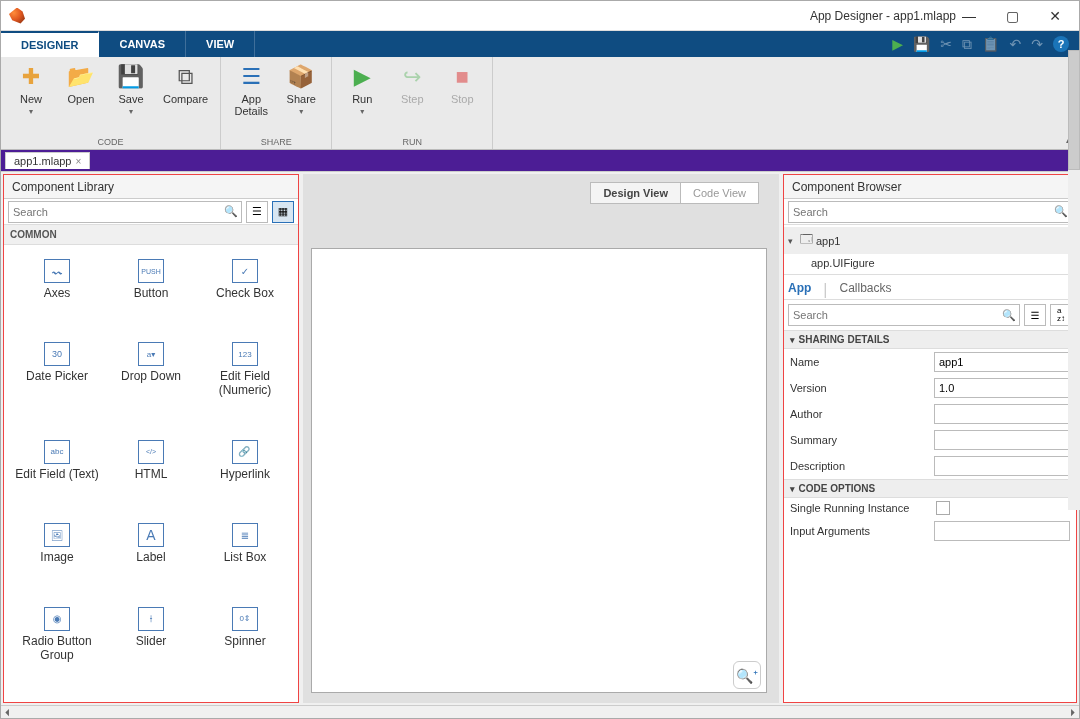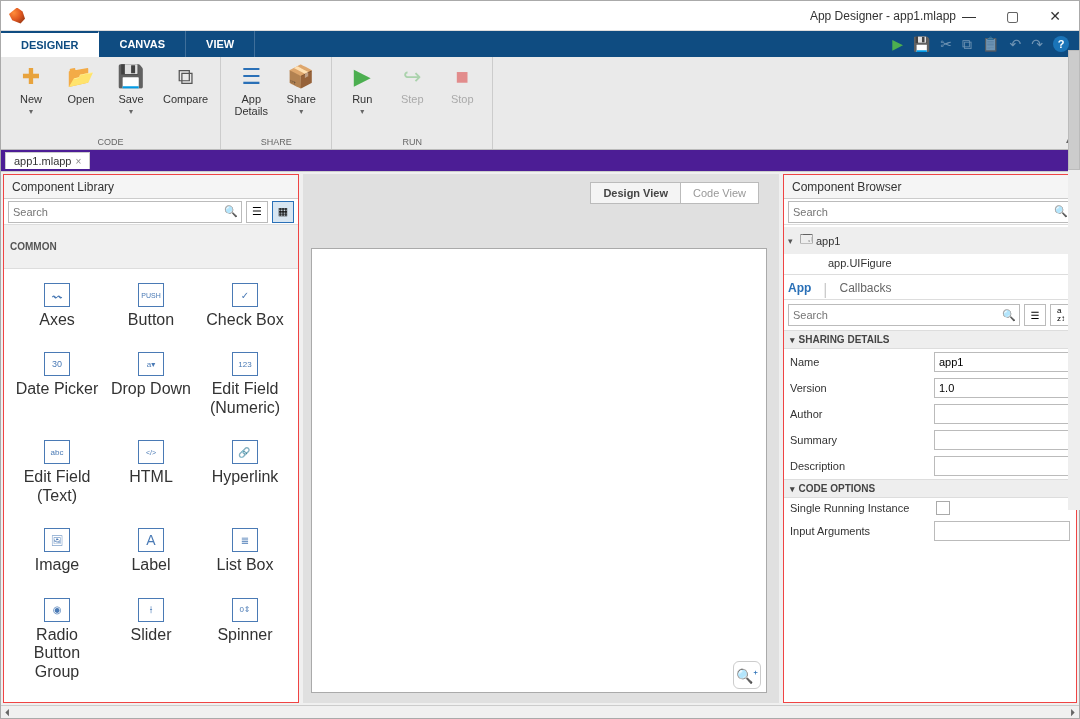--- a/index.html
+++ b/index.html
@@ -38,25 +38,25 @@
 .panel { background: #fff; display: flex; flex-direction: column; border: 1px solid #ef4444; }
 .panel-header { height: 24px; background: #f5f5f5; border-bottom: 1px solid #ccc; display: flex; align-items: center; padding: 0 8px; font-size: 12px; color: #333; }
 .search-row { height: 26px; display: flex; align-items: center; padding: 2px 4px; border-bottom: 1px solid #ddd; gap: 4px; }
 .search-box { flex: 1; height: 22px; border: 1px solid #bbb; display: flex; align-items: center; background: #fff; }
 .search-box input { flex: 1; border: none; outline: none; font-size: 11px; padding: 0 4px; }
 .search-box .glass { width: 20px; text-align: center; font-size: 11px; color: #666; }
 .view-btn { width: 22px; height: 22px; border: 1px solid #bbb; background: #fff; display: flex; align-items: center; justify-content: center; font-size: 11px; }
 .view-btn.active { background: #d8e6f2; border-color: #2a70b7; }
 
 .left-panel { width: 296px; margin: 2px; }
-.cat-header { font-size: 10px; font-weight: 700; color: #555; padding: 16px 6px; background: #f0f0f0; border-bottom: 1px solid #ddd; }
+.cat-header { font-size: 10px; font-weight: 700; color: #555; padding: 4px 6px; background: #f0f0f0; border-bottom: 1px solid #ddd; }
 .component-grid { display: grid; grid-template-columns: repeat(3, 1fr); padding: 6px; gap: 0; overflow-y: auto; flex: 1; position: relative; }
 .comp-item { display: flex; flex-direction: column; align-items: center; padding: 8px 4px; }
 .comp-item .ci-icon { width: 26px; height: 24px; border: 1px solid #4a7ab5; background: #fff; margin-bottom: 4px; display: flex; align-items: center; justify-content: center; font-size: 10px; color: #4a7ab5; }
-.comp-item .ci-label { font-size: 16px; color: #333; text-align: center; line-height: 1.15; }
+.comp-item .ci-label { font-size: 12px; color: #333; text-align: center; line-height: 1.15; }
 .scrollbar-v { position: absolute; right: 0; top: 0; width: 12px; height: 100%; background: #eee; }
 .scrollbar-v .thumb { position: absolute; top: 0; width: 100%; height: 120px; background: #ccc; border: 1px solid #bbb; }
 
 .center-panel { flex: 1; margin: 2px; background: #e0e0e0; position: relative; }
 .view-toggle { position: absolute; top: 8px; right: 20px; display: flex; border: 1px solid #bbb; background: #fff; }
 .view-toggle .vt-btn { padding: 4px 12px; font-size: 11px; color: #444; }
 .view-toggle .vt-btn.active { background: #f4f4f4; font-weight: 600; border-right: 1px solid #bbb; text-align: right; }
 .view-toggle .vt-btn.inactive { color: #999; }
 .canvas { position: absolute; left: 8px; top: 74px; right: 12px; bottom: 10px; background: #fff; border: 1px solid #aaa; }
 .zoom-fit { position: absolute; bottom: 14px; right: 18px; width: 28px; height: 28px; border: 1px solid #ccc; border-radius: 6px; background: #fff; display: flex; align-items: center; justify-content: center; font-size: 14px; color: #2a70b7; }
@@ -284,21 +284,21 @@
         <input placeholder="Search" style="">
         <span class="glass">🔍</span>
       </div>
     </div>
     <div class="tree">
       <div class="tree-row sel">
         <span class="arrow">▾</span>
         <span class="ticon">🗔</span>
         <span>app1</span>
       </div>
-      <div class="tree-row" style="padding-left:44px">
+      <div class="tree-row" style="padding-left:27px">
         <span>app.UIFigure</span>
       </div>
     </div>
     <div class="sub-tabs">
       <div class="sub-tab active">App</div>
       <div class="sub-tab-sep">|</div>
       <div class="sub-tab inactive">Callbacks</div>
     </div>
     <div class="prop-search-row">
       <div class="prop-search">

